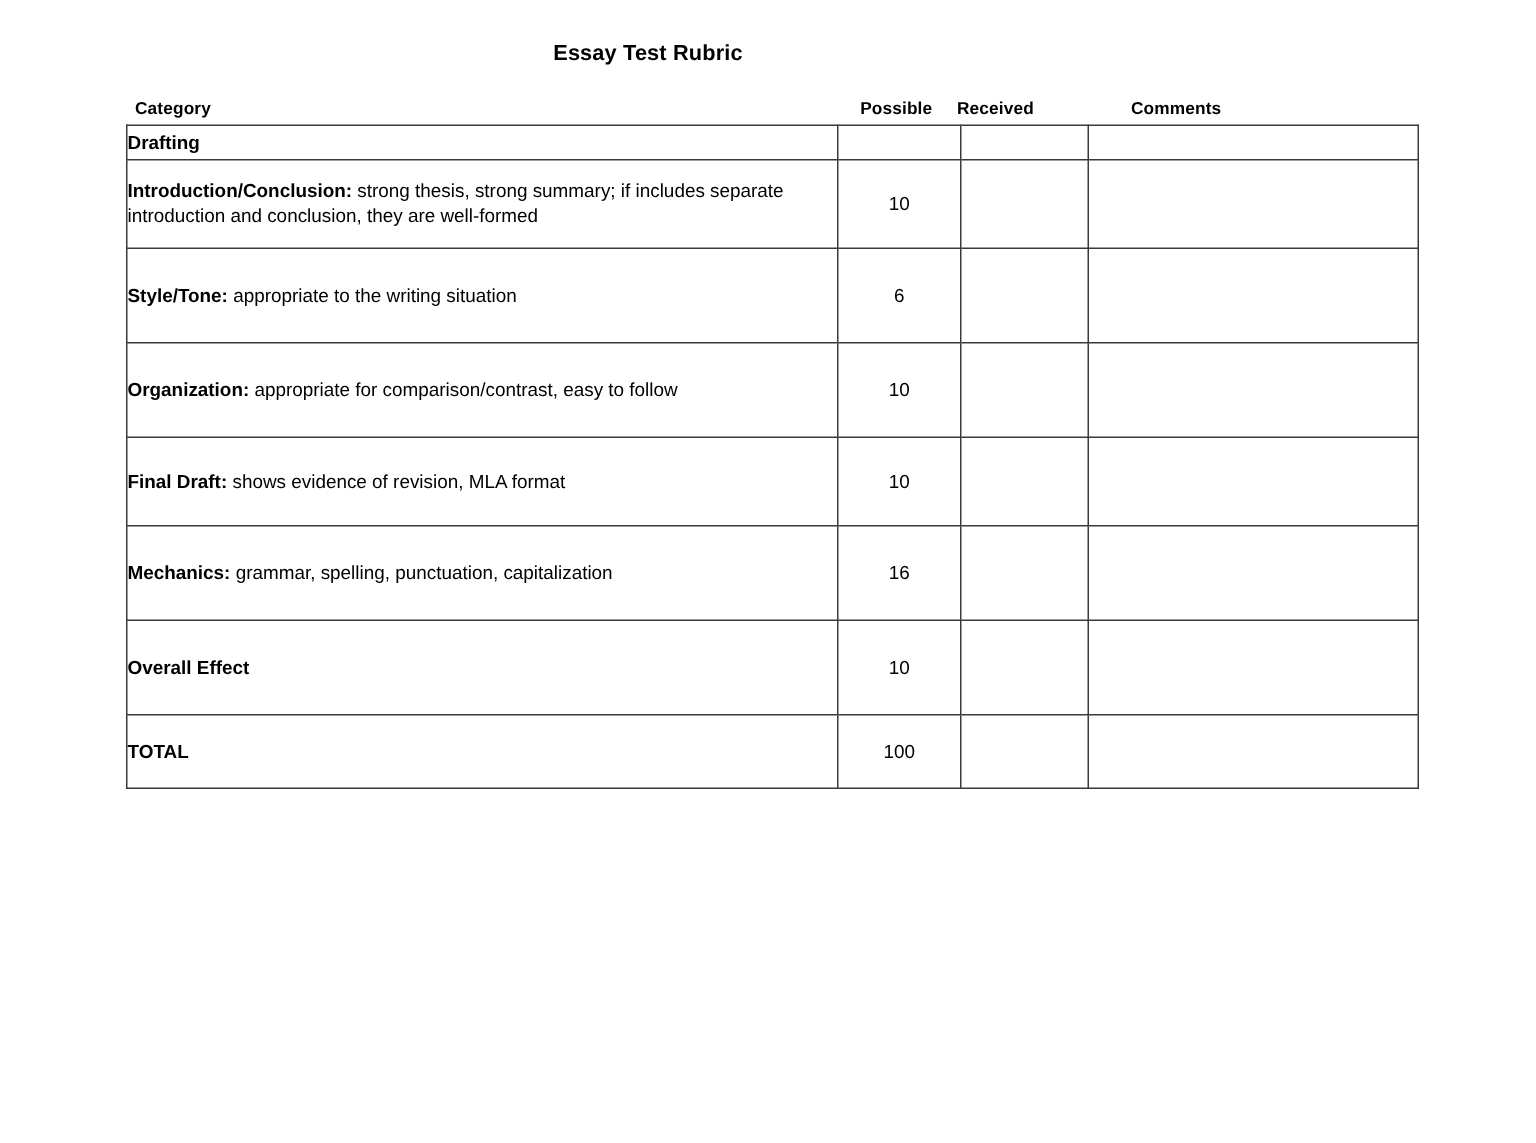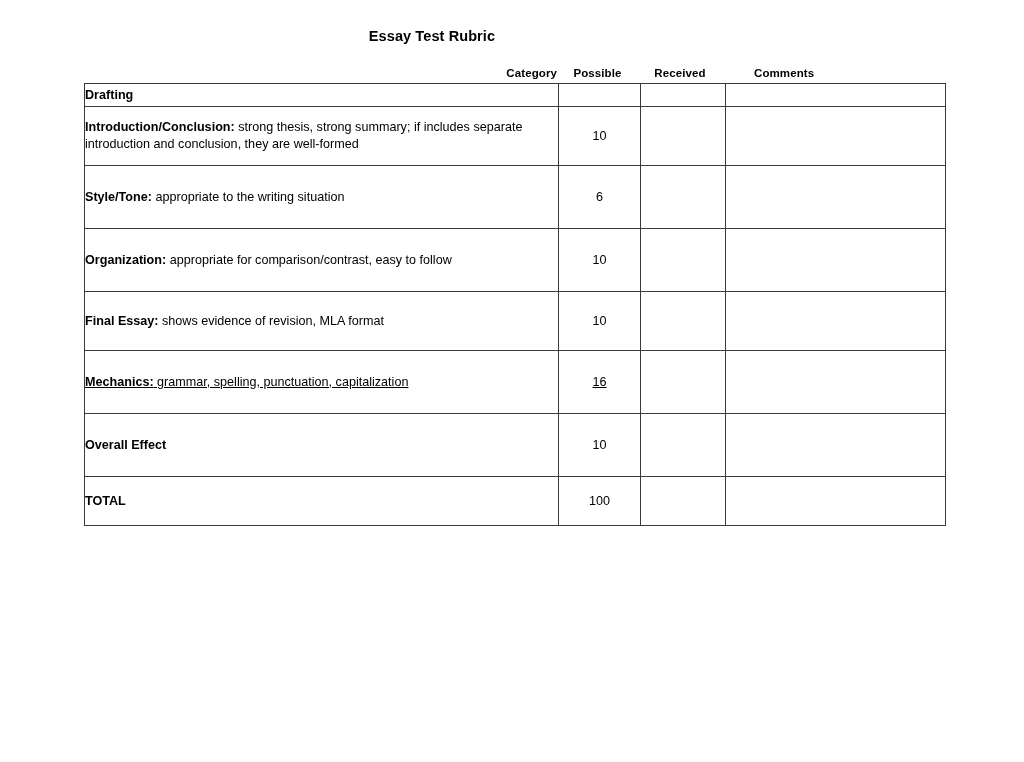--- a/index.html
+++ b/index.html
@@ -39,23 +39,23 @@
     align-items: flex-end;
     height: 18px;
     line-height: 18px;
   }
   .col-head {
     font-size: 11.5px;
     font-weight: bold;
     letter-spacing: 0.1px;
     white-space: nowrap;
   }
-  .ch-category { width: 473px; text-align: right; padding-left: 6px; box-sizing: border-box; }
+  .ch-category { width: 473px; text-align: left; padding-left: 6px; box-sizing: border-box; }
   .ch-possible { width: 81px; text-align: center; box-sizing: border-box; }
-  .ch-received { width: 84px; text-align: center; box-sizing: border-box; }
+  .ch-received { width: 84px; box-sizing: border-box; }
   .ch-comments { width: 219px; text-align: left; padding-left: 32px; box-sizing: border-box; }
 
   table.rubric {
     border-collapse: collapse;
     width: 857px;
     table-layout: fixed;
     margin-top: 1px;
   }
   table.rubric td {
     border: 1.6px solid #3a3a3a;
@@ -83,21 +83,21 @@
 
   
   tr.r-planning td      { height: 54px; }
   tr.r-drafting td      { height: 20px; }
   tr.r-introconc td     { height: 58px; }
   tr.r-paragraph td     { height: 56px; }
   tr.r-sentence td      { height: 60px; }
   tr.r-style td         { height: 62px; }
   tr.r-organization td  { height: 62px; }
   tr.r-finaldraft td    { height: 58px; }
-  tr.r-mechanics td     { height: 62px; text-decoration: underline; }
+  tr.r-mechanics td     { height: 62px; }
   tr.r-overall td       { height: 62px; }
   tr.r-total td         { height: 48px; }
 
   tr.r-drafting td.c-category { padding-top: 1px; padding-bottom: 1px; }
 </style>
 </head>
 <body>
 
 <div class="page-title">Essay Test Rubric</div>
 
@@ -147,21 +147,21 @@
         <td class="c-category">
           <span class="cat-label">Organization:</span><span class="cat-desc"> appropriate for comparison/contrast, easy to follow</span>
         </td>
         <td class="c-possible">10</td>
         <td class="c-received"></td>
         <td class="c-comments"></td>
       </tr>
 
       <tr class="r-finaldraft">
         <td class="c-category">
-          <span class="cat-label">Final Essay:</span><span class="cat-desc"> shows evidence of revision, MLA format</span>
+          <span class="cat-label">Final Draft:</span><span class="cat-desc"> shows evidence of revision, MLA format</span>
         </td>
         <td class="c-possible">10</td>
         <td class="c-received"></td>
         <td class="c-comments"></td>
       </tr>
 
       <tr class="r-mechanics">
         <td class="c-category">
           <span class="cat-label">Mechanics:</span><span class="cat-desc"> grammar, spelling, punctuation, capitalization</span>
         </td>

